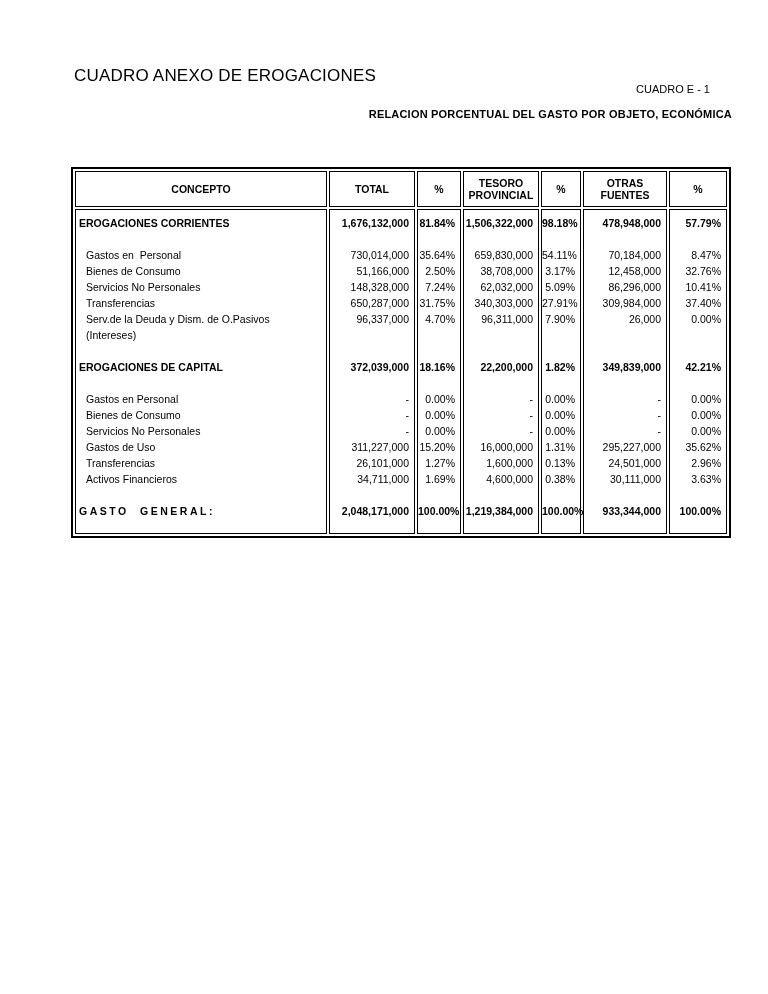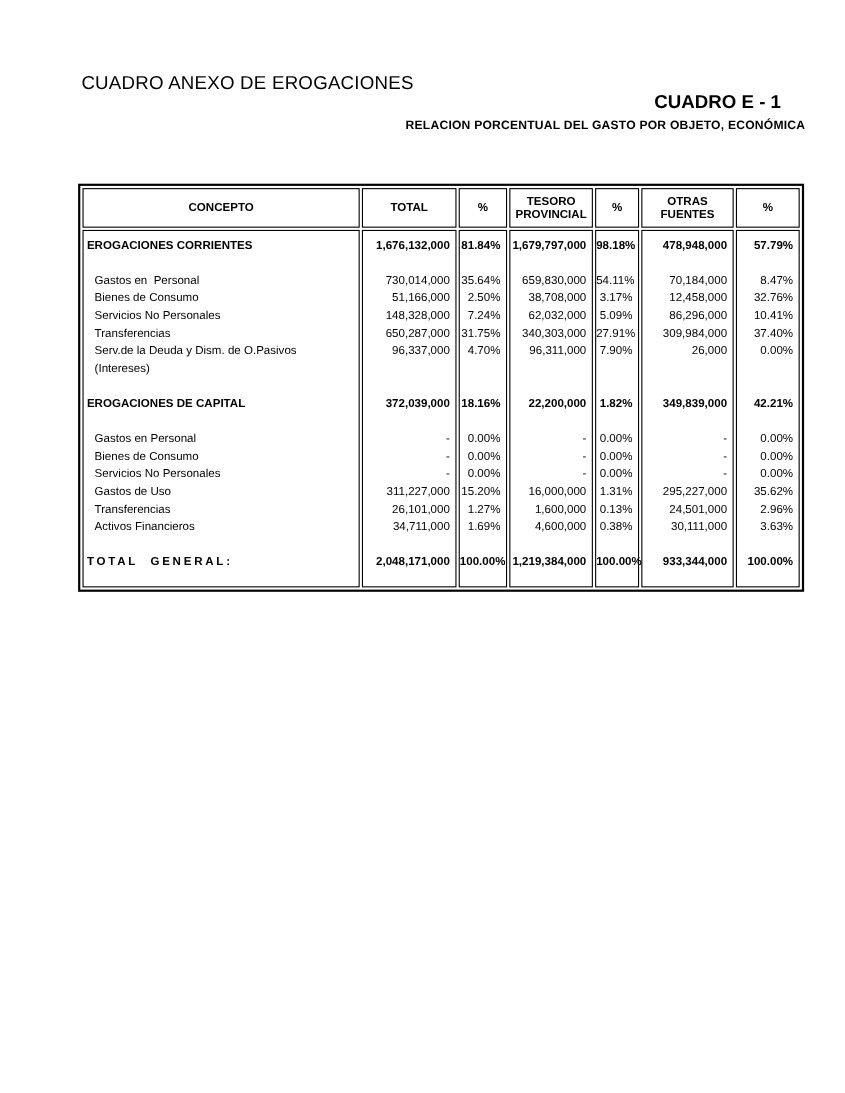--- a/index.html
+++ b/index.html
@@ -10,21 +10,21 @@
     color: #000000;
     position: relative;
     overflow: hidden;
   }
   .annex-title {
     position: absolute; left: 74px; top: 66px;
     font-size: 17px; letter-spacing: 0.2px;
   }
   .cuadro-ref {
     position: absolute; top: 83px; right: 58px;
-    font-size: 17px; font-weight: bold;
+    font-size: 11px; font-weight: normal;
   }
   .main-title {
     position: absolute; top: 108px; left: 72px; width: 660px;
     text-align: right; font-size: 11px; font-weight: bold; letter-spacing: 0.2px;
   }
   table.rel-table {
     position: absolute; left: 71px; top: 167px;
     width: 660px;
     border: 2px solid #000;
     border-collapse: separate;
@@ -95,21 +95,21 @@
           <div class="line blank concept">&nbsp;</div>
           <div class="line section concept">EROGACIONES DE CAPITAL</div>
           <div class="line blank concept">&nbsp;</div>
           <div class="line item concept">Gastos en Personal</div>
           <div class="line item concept">Bienes de Consumo</div>
           <div class="line item concept">Servicios No Personales</div>
           <div class="line item concept">Gastos de Uso</div>
           <div class="line item concept">Transferencias</div>
           <div class="line item concept">Activos Financieros</div>
           <div class="line blank concept">&nbsp;</div>
-          <div class="line total concept">TOTAL GENERAL:</div>
+          <div class="line total concept">GASTO GENERAL:</div>
         </td>
       <td>
           <div class="line section num">1,676,132,000</div>
           <div class="line blank num">&nbsp;</div>
           <div class="line item num">730,014,000</div>
           <div class="line item num">51,166,000</div>
           <div class="line item num">148,328,000</div>
           <div class="line item num">650,287,000</div>
           <div class="line item num">96,337,000</div>
           <div class="line item num">&nbsp;</div>
@@ -140,21 +140,21 @@
           <div class="line item num">0.00%</div>
           <div class="line item num">0.00%</div>
           <div class="line item num">0.00%</div>
           <div class="line item num">15.20%</div>
           <div class="line item num">1.27%</div>
           <div class="line item num">1.69%</div>
           <div class="line blank num">&nbsp;</div>
           <div class="line total num">100.00%</div>
         </td>
       <td>
-          <div class="line section num">1,679,797,000</div>
+          <div class="line section num">1,506,322,000</div>
           <div class="line blank num">&nbsp;</div>
           <div class="line item num">659,830,000</div>
           <div class="line item num">38,708,000</div>
           <div class="line item num">62,032,000</div>
           <div class="line item num">340,303,000</div>
           <div class="line item num">96,311,000</div>
           <div class="line item num">&nbsp;</div>
           <div class="line blank num">&nbsp;</div>
           <div class="line section num">22,200,000</div>
           <div class="line blank num">&nbsp;</div>

